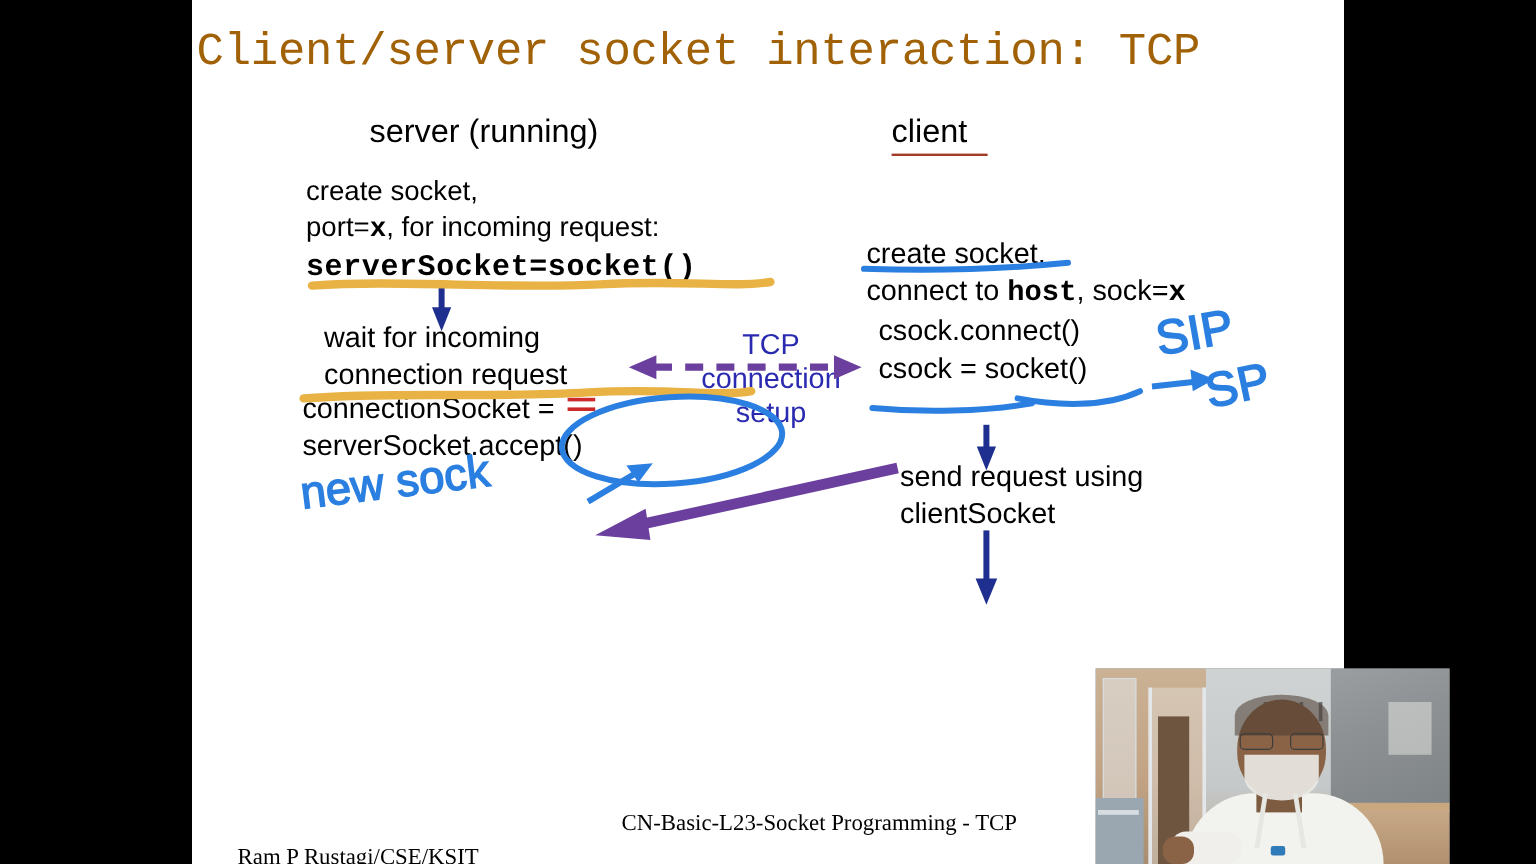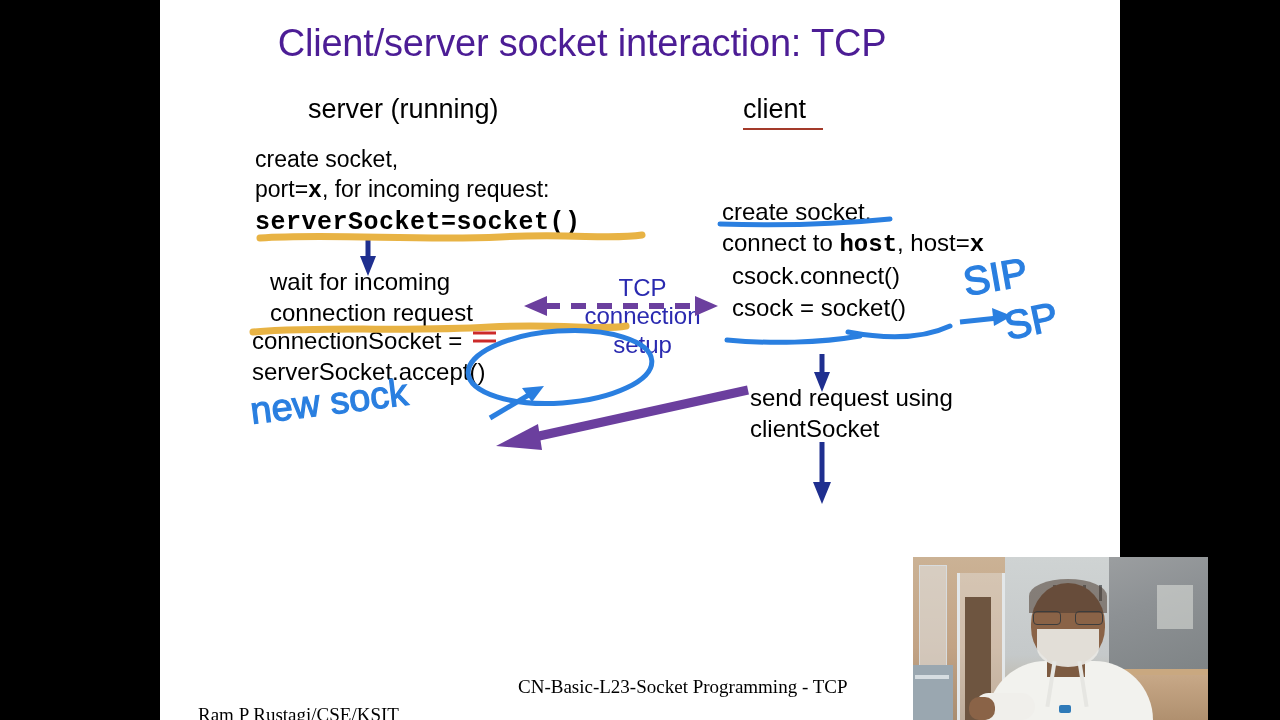--- a/index.html
+++ b/index.html
@@ -28,23 +28,24 @@
   }
 
   
   .slide-title {
     position: absolute;
     left: 0px;
     top: 22px;
     width: 844px;
     text-align: center;
     font-size: 38px;
-    color: #4c1d95;
+    color: #a16207;
     letter-spacing: -0.2px;
     white-space: nowrap;
+    font-family: Liberation Mono, monospace;
   }
 
   
   .col-head {
     position: absolute;
     font-size: 27px;
     color: #000000;
     white-space: nowrap;
   }
   #server-heading { left: 148px; top: 94px; }
@@ -185,21 +186,21 @@
       <div>connection request</div>
     </div>
 
     <div class="txt" id="server-accept-block">
       <div>connectionSocket =</div>
       <div>serverSocket.accept()</div>
     </div>
 
     <div class="txt" id="client-create-block">
       <div>create socket,</div>
-      <div><span>connect to </span><span class="mono">host</span><span>, host=</span><span class="mono">x</span></div>
+      <div><span>connect to </span><span class="mono">host</span><span>, sock=</span><span class="mono">x</span></div>
       <div style="padding-left:10px">csock.connect()</div>
       <div style="padding-left:10px">csock = socket()</div>
     </div>
 
     <div class="txt" id="client-send-block">
       <div>send request using</div>
       <div>clientSocket</div>
     </div>
 
     <div id="tcp-label">

